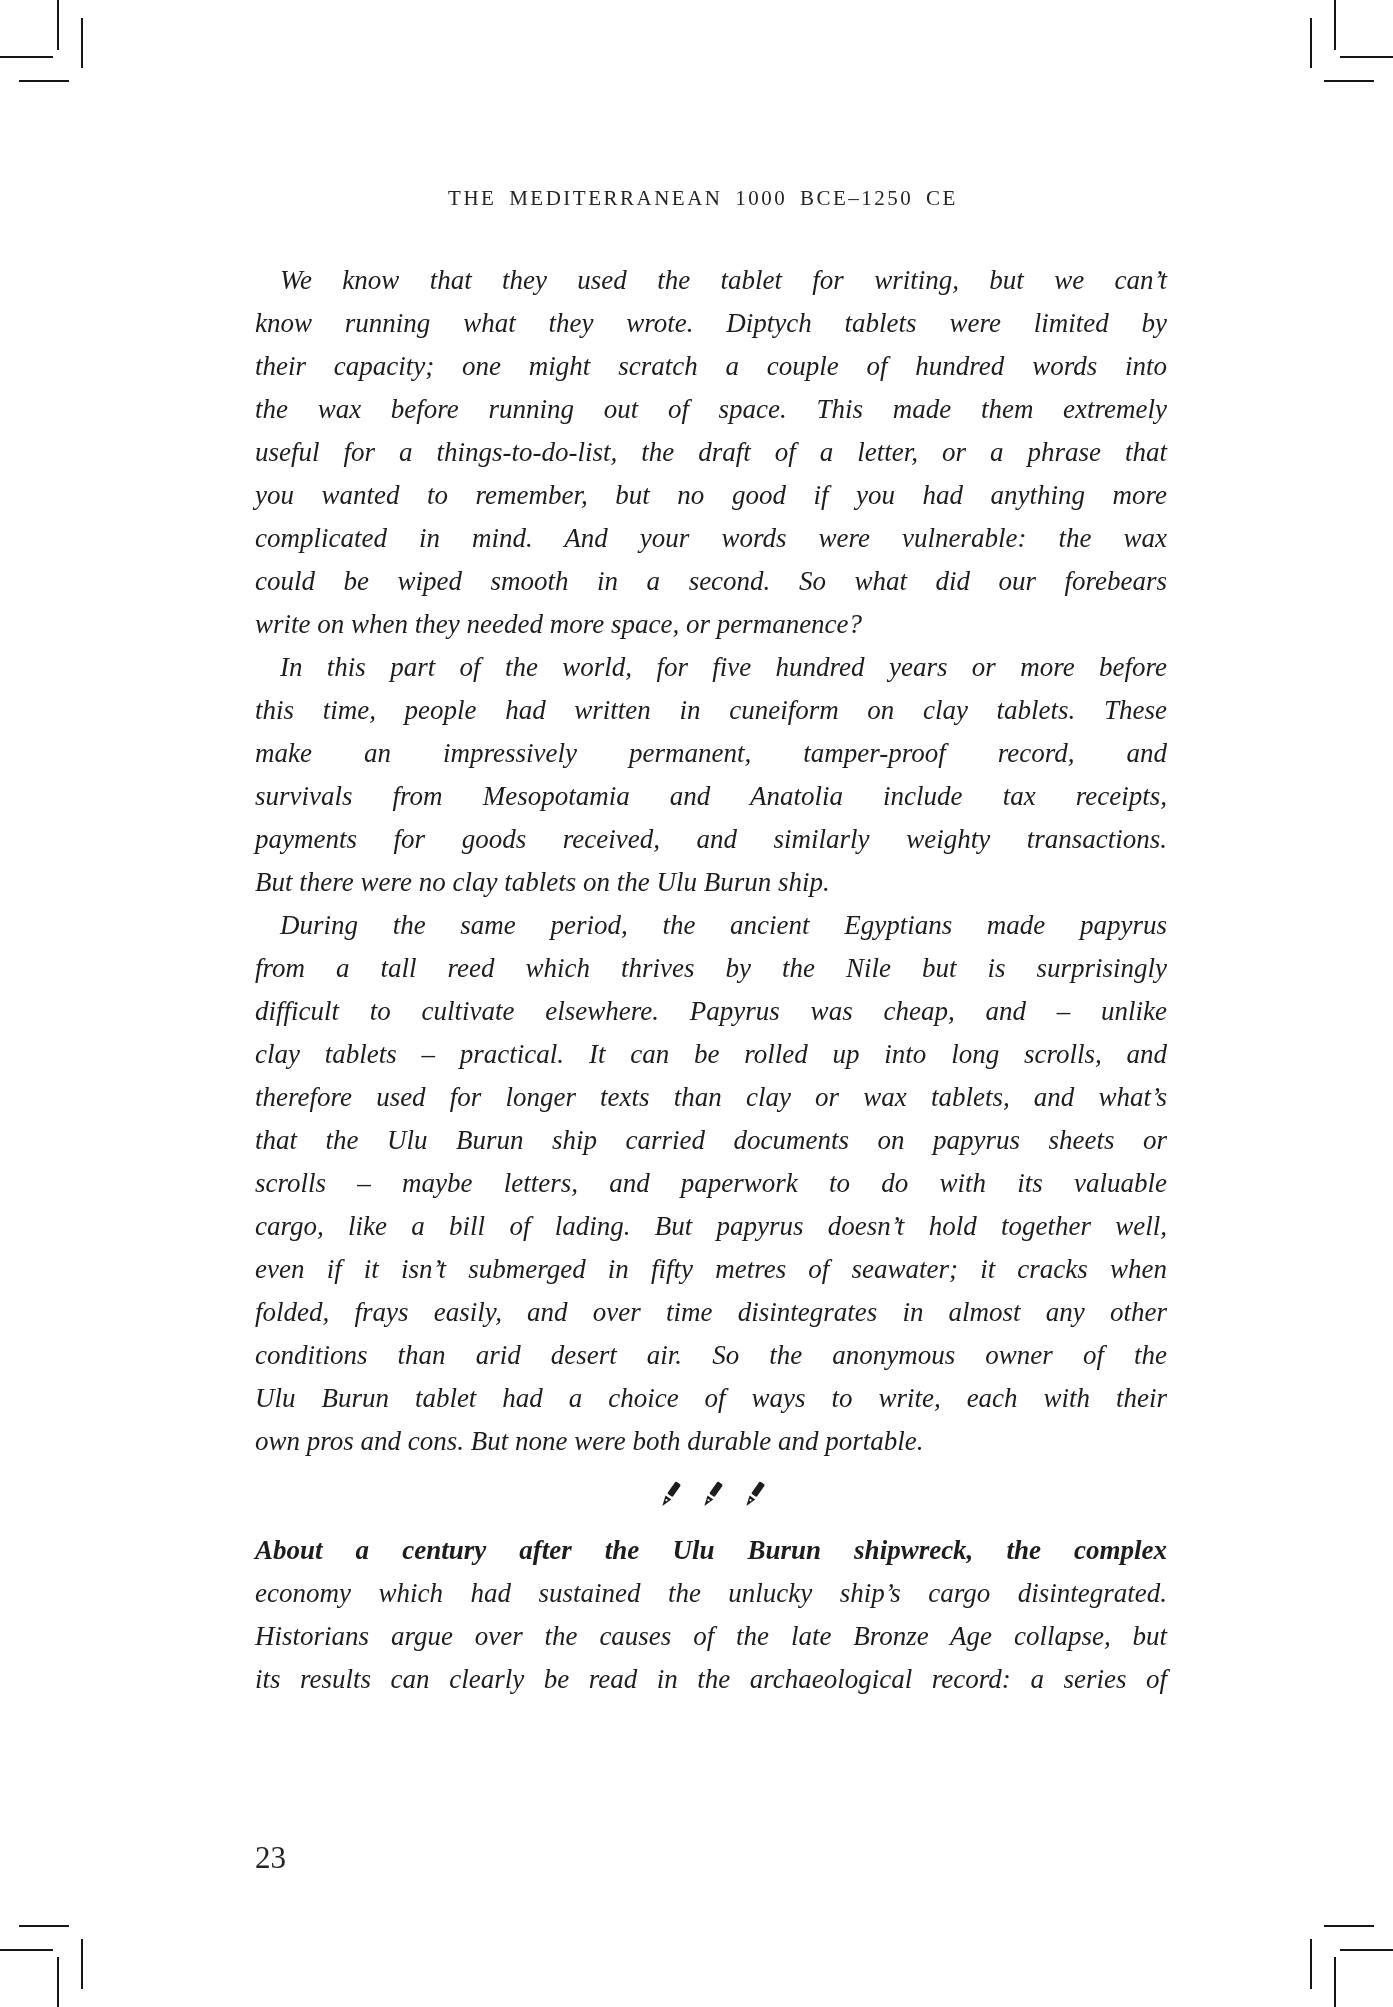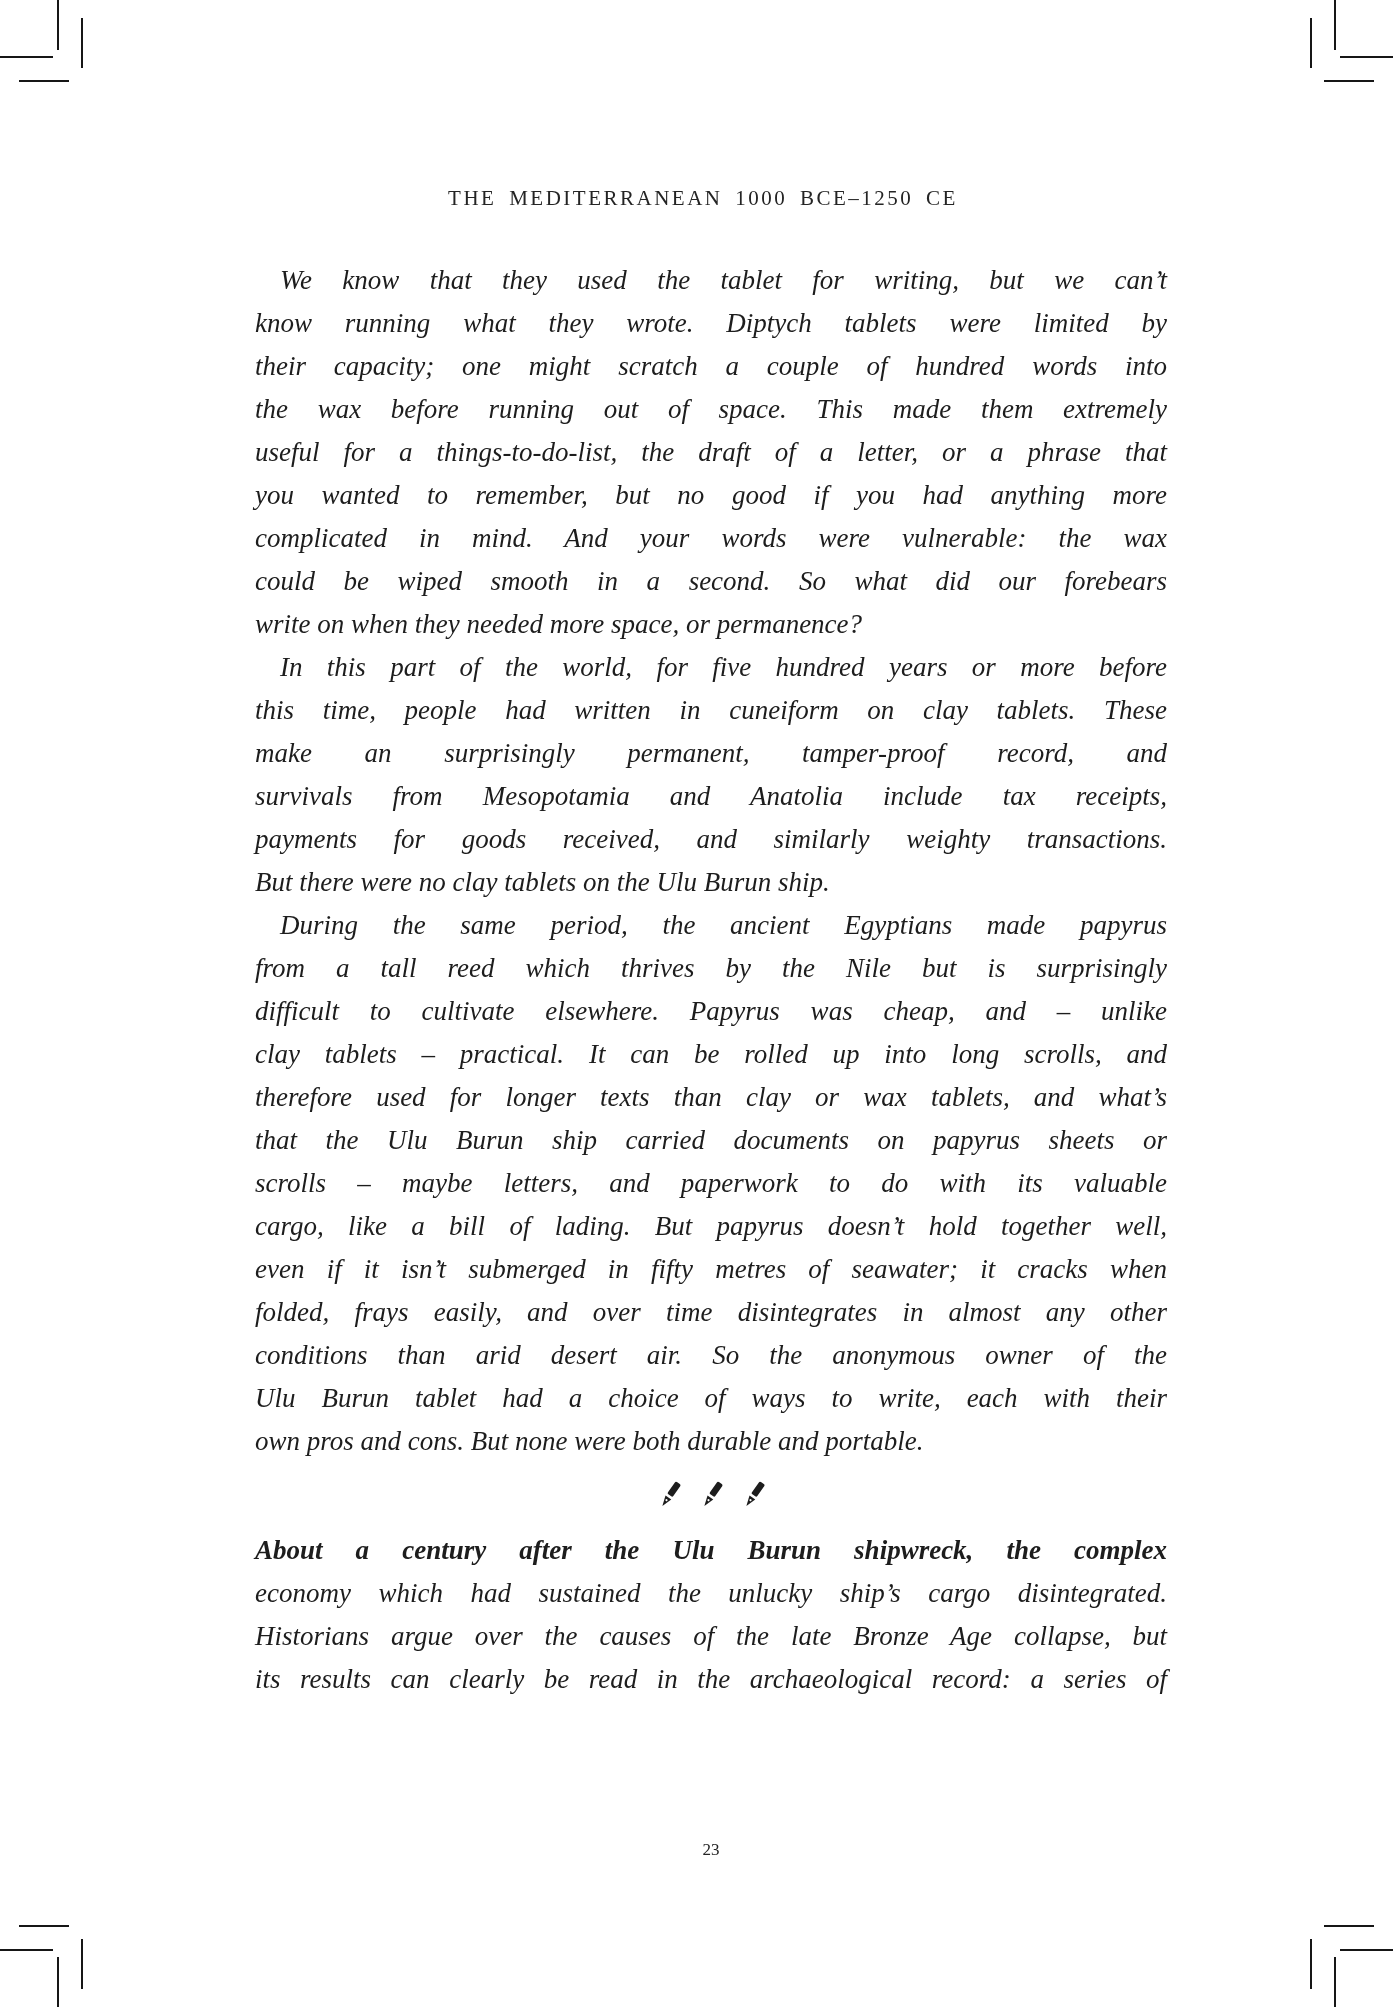--- a/index.html
+++ b/index.html
@@ -27,21 +27,21 @@
   .line.last { text-align-last:left; }
   .para.indent .line:first-child { text-indent:25px; }
   .line.bold { font-weight:700; }
   .ornament {
     height:66px;
     display:flex; align-items:center; justify-content:center; gap:16px;
   }
   .ornament svg { display:block; }
   .page-number {
     position:absolute; left:255px; top:1840px; width:912px;
-    text-align:center; font-size:17px; color:#242424;
+    text-align:left; font-size:31px; color:#242424;
   }
   .cm { position:absolute; background:#161616; }
 </style>
 </head>
 <body>
 
 <div class="sheet">
 
   <div class="cm" style="left:57px;  top:0;      width:2px;  height:50px;"></div>
   <div class="cm" style="left:0;     top:56px;   width:53px; height:2px;"></div>
@@ -74,21 +74,21 @@
           <div class="line">the wax before running out of space. This made them extremely</div>
           <div class="line">useful for a things-to-do-list, the draft of a letter, or a phrase that</div>
           <div class="line">you wanted to remember, but no good if you had anything more</div>
           <div class="line">complicated in mind. And your words were vulnerable: the wax</div>
           <div class="line">could be wiped smooth in a second. So what did our forebears</div>
           <div class="line last">write on when they needed more space, or permanence?</div>
         </div>
         <div class="para indent">
           <div class="line">In this part of the world, for five hundred years or more before</div>
           <div class="line">this time, people had written in cuneiform on clay tablets. These</div>
-          <div class="line">make an surprisingly permanent, tamper-proof record, and</div>
+          <div class="line">make an impressively permanent, tamper-proof record, and</div>
           <div class="line">survivals from Mesopotamia and Anatolia include tax receipts,</div>
           <div class="line">payments for goods received, and similarly weighty transactions.</div>
           <div class="line last">But there were no clay tablets on the Ulu Burun ship.</div>
         </div>
         <div class="para indent">
           <div class="line">During the same period, the ancient Egyptians made papyrus</div>
           <div class="line">from a tall reed which thrives by the Nile but is surprisingly</div>
           <div class="line">difficult to cultivate elsewhere. Papyrus was cheap, and – unlike</div>
           <div class="line">clay tablets – practical. It can be rolled up into long scrolls, and</div>
           <div class="line">therefore used for longer texts than clay or wax tablets, and what’s</div>

